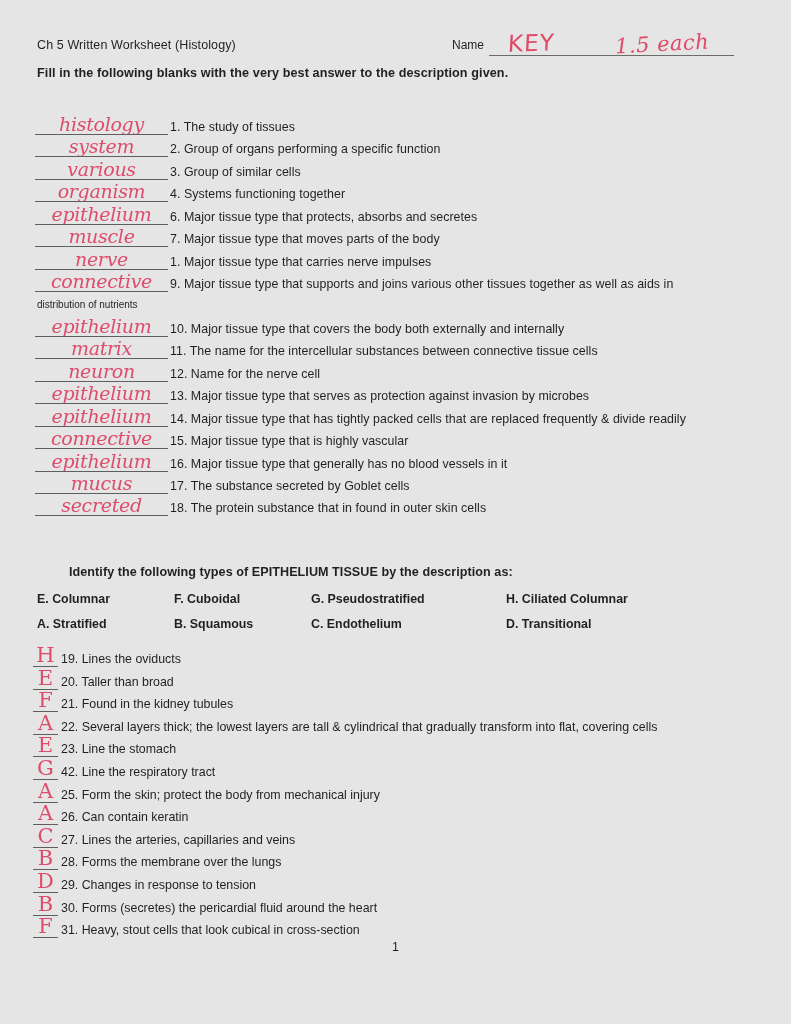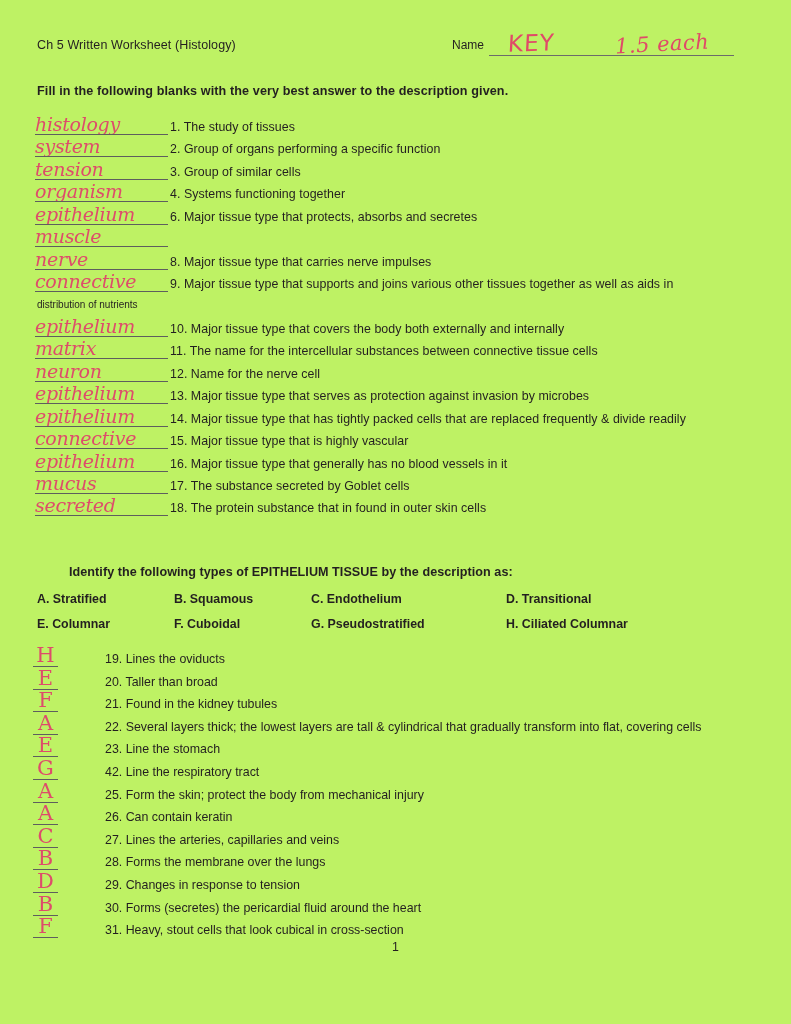--- a/index.html
+++ b/index.html
@@ -12,21 +12,21 @@
     height: 1024px;
     background: #ffffff;
     font-family: "Liberation Sans", sans-serif;
     overflow: hidden;
   }
 
   #page {
     position: relative;
     width: 791px;
     height: 1024px;
-    background: #bef264;
+    background: #e5e5e5;
     box-sizing: border-box;
   }
 
   
   .header-row {
     position: absolute;
     left: 0; right: 0;
     top: 38px;
     height: 24px;
   }
@@ -73,21 +73,21 @@
     font-size: 21px;
     font-style: italic;
     color: #e04a68;
     transform: rotate(-3deg);
     letter-spacing: 0.5px;
   }
 
   .instruction {
     position: absolute;
     left: 37px;
-    top: 84px;
+    top: 66px;
     font-size: 12.6px;
     font-weight: bold;
     color: #231f20;
     letter-spacing: 0.1px;
   }
 
   
   #fill-section {
     position: absolute;
     left: 0;
@@ -104,20 +104,21 @@
     top: 16px;
     width: 133px;
     height: 0;
     border-bottom: 1.2px solid #5e5e5e;
   }
   .hand-answer {
     position: absolute;
     left: 35px;
     top: -4px;
     width: 133px;
+    text-align: center;
     font-family: "DejaVu Serif", serif;
     font-style: italic;
     font-size: 19px;
     color: #de4c6b;
     white-space: nowrap;
     letter-spacing: -0.3px;
     line-height: 20px;
   }
   .q-text {
     position: absolute;
@@ -202,21 +203,20 @@
     color: #de4c6b;
     line-height: 22px;
   }
   .match-text {
     position: absolute;
     left: 61px;
     top: 2px;
     font-size: 12.4px;
     color: #231f20;
     white-space: nowrap;
-    margin-left: 44px;
   }
 
   .page-number {
     position: absolute;
     left: 0;
     right: 0;
     top: 940px;
     text-align: center;
     font-size: 12.4px;
     color: #231f20;
@@ -242,42 +242,43 @@
         <div class="hand-answer">histology</div>
         <div class="blank-line"></div>
         <div class="q-text">1. The study of tissues</div>
       </div>
       <div class="fill-row">
         <div class="hand-answer">system</div>
         <div class="blank-line"></div>
         <div class="q-text">2. Group of organs performing a specific function</div>
       </div>
       <div class="fill-row">
-        <div class="hand-answer">tension</div>
+        <div class="hand-answer">various</div>
         <div class="blank-line"></div>
         <div class="q-text">3. Group of similar cells</div>
       </div>
       <div class="fill-row">
         <div class="hand-answer">organism</div>
         <div class="blank-line"></div>
         <div class="q-text">4. Systems functioning together</div>
       </div>
       <div class="fill-row">
         <div class="hand-answer">epithelium</div>
         <div class="blank-line"></div>
         <div class="q-text">6. Major tissue type that protects, absorbs and secretes</div>
       </div>
       <div class="fill-row">
         <div class="hand-answer">muscle</div>
         <div class="blank-line"></div>
+        <div class="q-text">7. Major tissue type that moves parts of the body</div>
       </div>
       <div class="fill-row">
         <div class="hand-answer">nerve</div>
         <div class="blank-line"></div>
-        <div class="q-text">8. Major tissue type that carries nerve impulses</div>
+        <div class="q-text">1. Major tissue type that carries nerve impulses</div>
       </div>
       <div class="fill-row has-wrap">
         <div class="hand-answer">connective</div>
         <div class="blank-line"></div>
         <div class="q-text">9. Major tissue type that supports and joins various other tissues together as well as aids in</div>
         <div class="q-wrap">distribution of nutrients</div>
       </div>
       <div class="fill-row">
         <div class="hand-answer">epithelium</div>
         <div class="blank-line"></div>
@@ -321,32 +322,32 @@
       <div class="fill-row">
         <div class="hand-answer">secreted</div>
         <div class="blank-line"></div>
         <div class="q-text">18. The protein substance that in found in outer skin cells</div>
       </div>
     </div>
 
   <div class="section2-heading">Identify the following types of EPITHELIUM TISSUE by the description as:</div>
 
   <div id="choice-grid">
+      <div class="choice-row">
+        <div class="choice-item choice-c0">E. Columnar</div>
+        <div class="choice-item choice-c1">F. Cuboidal</div>
+        <div class="choice-item choice-c2">G. Pseudostratified</div>
+        <div class="choice-item choice-c3">H. Ciliated Columnar</div>
+      </div>
       <div class="choice-row">
         <div class="choice-item choice-c0">A. Stratified</div>
         <div class="choice-item choice-c1">B. Squamous</div>
         <div class="choice-item choice-c2">C. Endothelium</div>
         <div class="choice-item choice-c3">D. Transitional</div>
       </div>
-      <div class="choice-row">
-        <div class="choice-item choice-c0">E. Columnar</div>
-        <div class="choice-item choice-c1">F. Cuboidal</div>
-        <div class="choice-item choice-c2">G. Pseudostratified</div>
-        <div class="choice-item choice-c3">H. Ciliated Columnar</div>
-      </div>
     </div>
 
   <div id="match-section">
       <div class="match-row">
         <div class="match-hand">H</div>
         <div class="match-blank"></div>
         <div class="match-text">19. Lines the oviducts</div>
       </div>
       <div class="match-row">
         <div class="match-hand">E</div>

